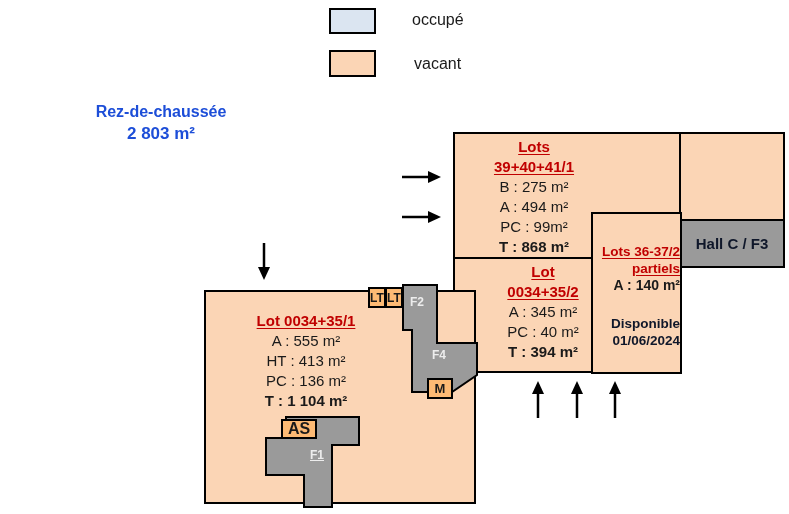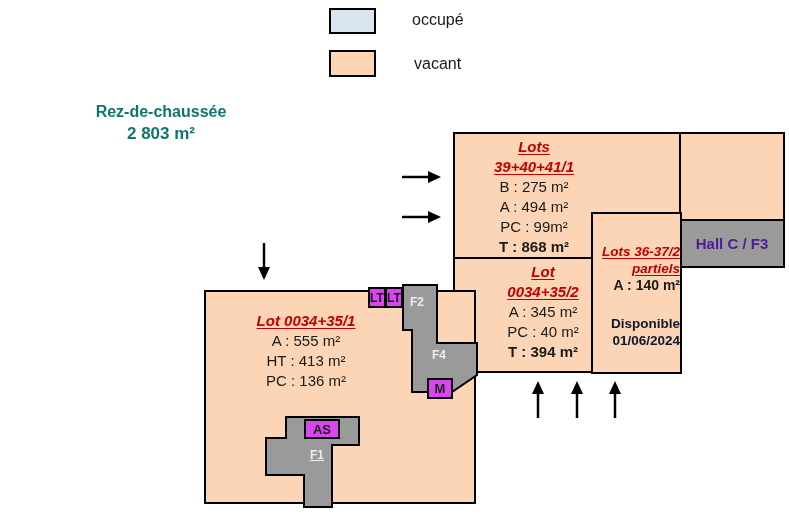--- a/index.html
+++ b/index.html
@@ -6,36 +6,36 @@
   .screen{
     position:relative;width:789px;height:514px;background:#ffffff;overflow:hidden;
     font-family:"Liberation Sans","DejaVu Sans",sans-serif;color:#1a1a1a;margin-left:29px;
   }
   
   .swatch{position:absolute;width:47px;height:25px;border:2px solid #000;box-sizing:border-box;}
   .swatch.occ{left:300px;top:8px;background:#dbe5f1;height:26px;}
   .swatch.vac{left:300px;top:50px;background:#fbd5b5;height:27px;}
   .legend-label{position:absolute;font-size:16px;}
   
-  .title{position:absolute;left:32px;top:103px;width:200px;text-align:center;color:#0f766e;font-weight:bold;}
+  .title{position:absolute;left:32px;top:103px;width:200px;text-align:center;color:#1d4ed8;font-weight:bold;}
   .title-line1{font-size:16px;}
   .title-line2{font-size:17px;margin-top:3px;}
   
   .box{position:absolute;box-sizing:border-box;border:2px solid #000;background:#fbd5b5;}
   .box.gray{background:#9a9a9a;}
   .btxt{position:absolute;text-align:center;font-size:15px;line-height:20px;}
-  .red-title{color:#c00000;font-weight:bold;text-decoration:underline;text-underline-offset:2px;font-style:italic;}
+  .red-title{color:#c00000;font-weight:bold;text-decoration:underline;text-underline-offset:2px;}
   .total{font-weight:bold;}
-  .hall-label{color:#4c1d95;font-weight:bold;font-size:15px;display:flex;align-items:center;justify-content:center;width:100%;height:100%;}
+  .hall-label{color:#0f172a;font-weight:bold;font-size:15px;display:flex;align-items:center;justify-content:center;width:100%;height:100%;}
   .small-box .btxt{font-size:13.5px;line-height:17px;text-align:right;}
   .disp{color:#0f172a;font-weight:bold;}
   
   svg.overlay{position:absolute;left:0;top:0;pointer-events:none;}
   
-  .tag{position:absolute;box-sizing:border-box;border:2px solid #000;background:#d946ef;
+  .tag{position:absolute;box-sizing:border-box;border:2px solid #000;background:#fdba74;
        display:flex;align-items:center;justify-content:center;font-weight:bold;font-size:12px;}
   
   .gray-label{position:absolute;width:40px;text-align:center;color:#ededed;font-weight:bold;font-size:12px;}
 </style>
 </head>
 <body>
 
 <div class="screen">
 
   <div class="swatch occ"></div>
@@ -86,20 +86,21 @@
       <div class="disp">01/06/2024</div>
     </div>
   </div>
 
   <div class="box" style="left:175px;top:290px;width:272px;height:214px;">
     <div class="btxt" style="left:10px;top:19px;width:180px;">
       <div class="red-title">Lot 0034+35/1</div>
       <div>A : 555 m²</div>
       <div>HT : 413 m²</div>
       <div>PC : 136 m²</div>
+      <div class="total">T : 1 104 m²</div>
     </div>
   </div>
 
   <svg class="overlay" width="789" height="514" viewBox="0 0 789 514">
 
     <polygon points="374,285 408,285 408,343 448,343 448,375 423,392 383,392 383,330 374,330" fill="#9a9a9a" stroke="#000" stroke-width="2"></polygon>
 
     <polygon points="257,417 330,417 330,445 303,445 303,507 275,507 275,475 237,475 237,438 257,438" fill="#9a9a9a" stroke="#000" stroke-width="2"></polygon>
 
     <g>
@@ -126,19 +127,19 @@
     </g>
     <g>
       <line x1="586" y1="418" x2="586" y2="393" stroke="#000" stroke-width="2.5"></line>
       <polygon points="586,381 580,394 592,394" fill="#000"></polygon>
     </g>
   </svg>
 
   <div class="tag" style="left:339px;top:287px;width:18px;height:21px;">LT</div>
   <div class="tag" style="left:356px;top:287px;width:18px;height:21px;">LT</div>
   <div class="tag" style="left:398px;top:378px;width:26px;height:21px;font-size:13px;">M</div>
-  <div class="tag" style="left:275px;top:419px;width:36px;height:20px;font-size:13px;">AS</div>
+  <div class="tag" style="left:252px;top:419px;width:36px;height:20px;font-size:16px;">AS</div>
 
   <div class="gray-label" style="left:368px;top:295px;">F2</div>
   <div class="gray-label" style="left:390px;top:348px;">F4</div>
   <div class="gray-label" style="left:268px;top:448px;text-decoration:underline;">F1</div>
 
 </div>
 
 </body></html>

